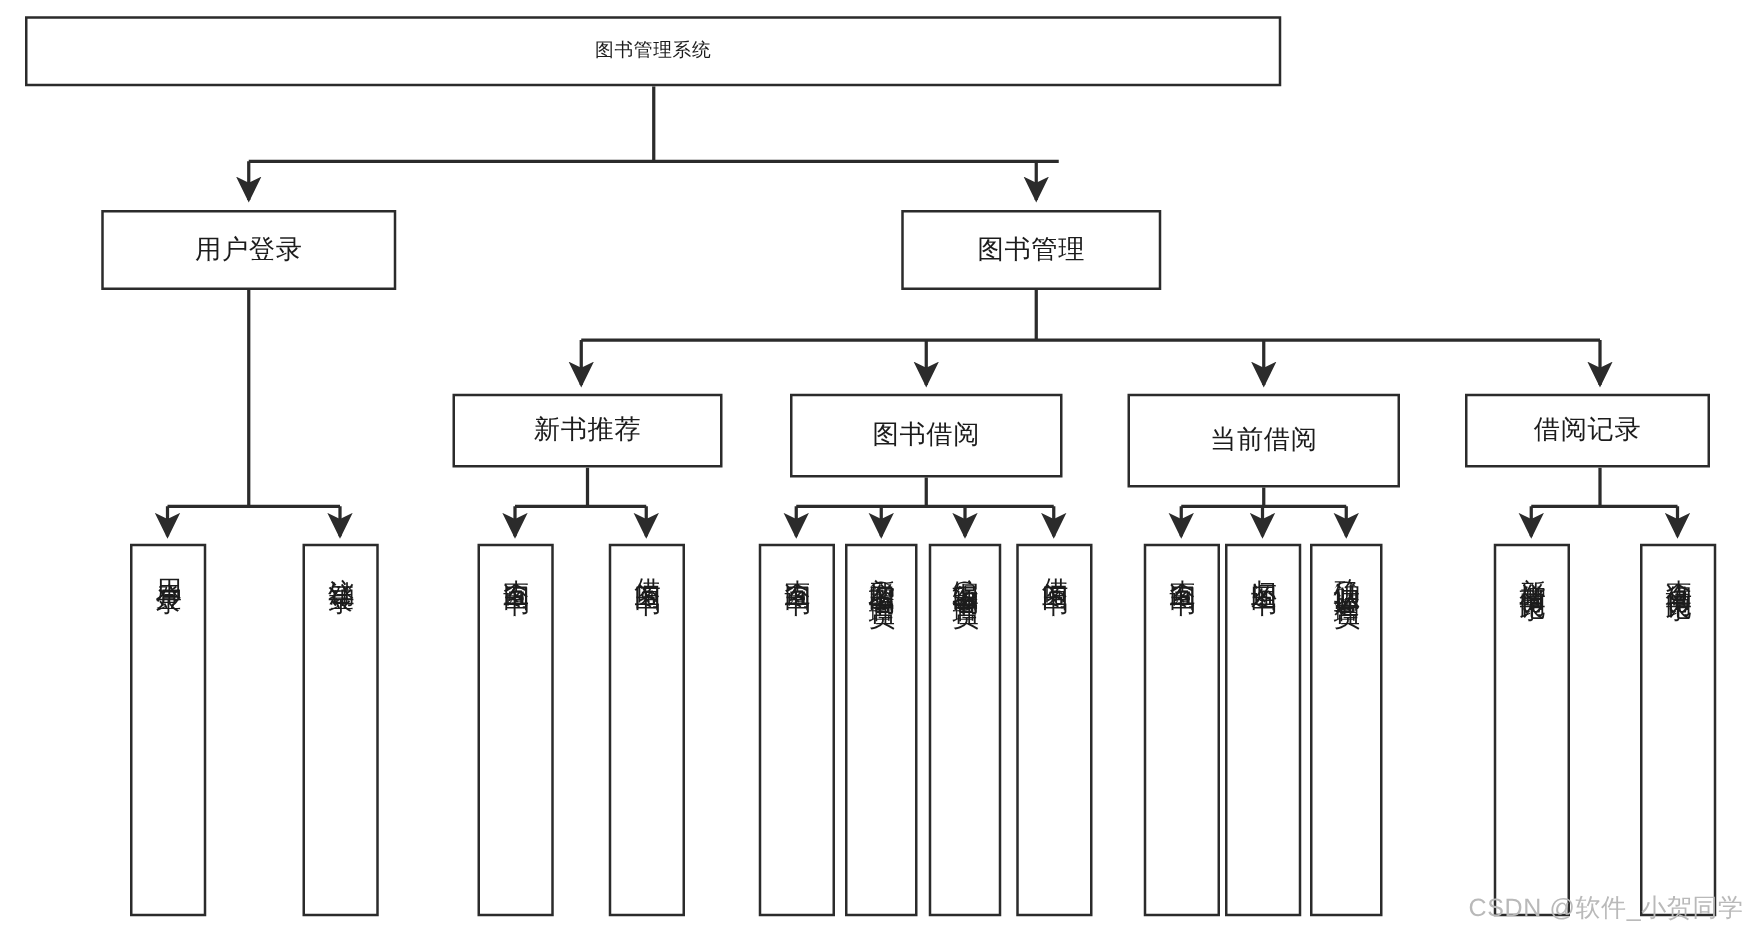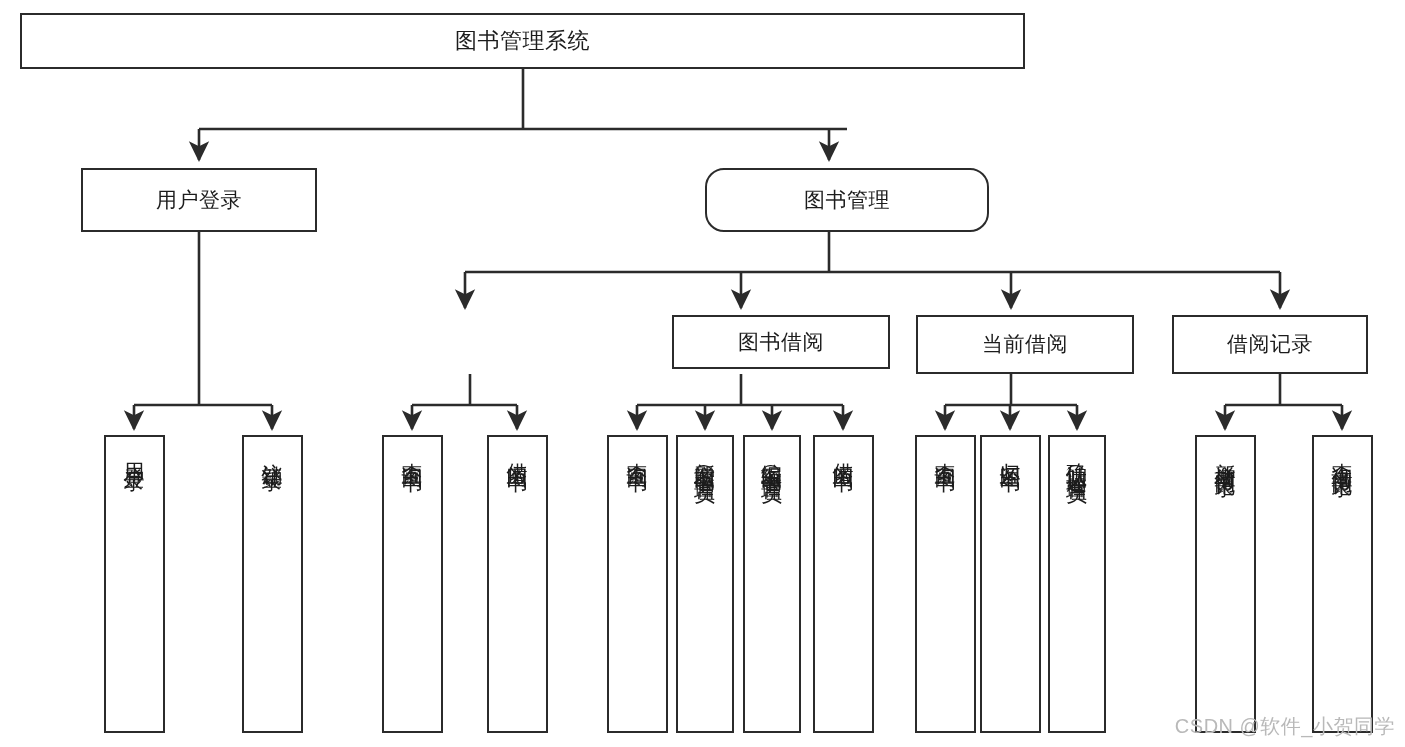--- a/index.html
+++ b/index.html
@@ -37,21 +37,21 @@
   .node .label {
     line-height: 1.18;
     text-align: center;
     white-space: nowrap;
   }
   .node.horiz .label {
     font-size: 21px;
     letter-spacing: 0.5px;
   }
   .node.root .label {
-    font-size: 22px;
+    font-size: 15px;
     letter-spacing: 0.5px;
   }
   .node.vert {
     align-items: flex-start;
     padding-top: 9px;
   }
   .node.vert .label {
     writing-mode: vertical-rl;
     text-orientation: upright;
     font-size: 21px;
@@ -124,28 +124,31 @@
     </g>
   </svg>
 
   <div class="node root" style="left:20px; top:13px; width:1005px; height:56px;">
     <span class="label">图书管理系统</span>
   </div>
 
   <div class="node horiz" style="left:81px; top:168px; width:236px; height:64px;">
     <span class="label">用户登录</span>
   </div>
-  <div class="node horiz" style="left:705px; top:168px; width:284px; height:64px;border-radius:19px;">
+  <div class="node horiz" style="left:721px; top:168px; width:208px; height:64px;">
     <span class="label">图书管理</span>
   </div>
 
-  <div class="node horiz" style="left:632px; top:315px; width:218px; height:54px;margin-left:40px;">
+  <div class="node horiz" style="left:362px; top:315px; width:216px; height:59px;">
+    <span class="label">新书推荐</span>
+  </div>
+  <div class="node horiz" style="left:632px; top:315px; width:218px; height:67px;">
     <span class="label">图书借阅</span>
   </div>
-  <div class="node horiz" style="left:902px; top:315px; width:218px; height:59px;margin-left:14px;">
+  <div class="node horiz" style="left:902px; top:315px; width:218px; height:75px;">
     <span class="label">当前借阅</span>
   </div>
   <div class="node horiz" style="left:1172px; top:315px; width:196px; height:59px;">
     <span class="label">借阅记录</span>
   </div>
 
   <div class="node vert" style="left:104px; top:435px; width:61px; height:298px;">
     <span class="label">用户登录</span>
   </div>
   <div class="node vert" style="left:242px; top:435px; width:61px; height:298px;">

